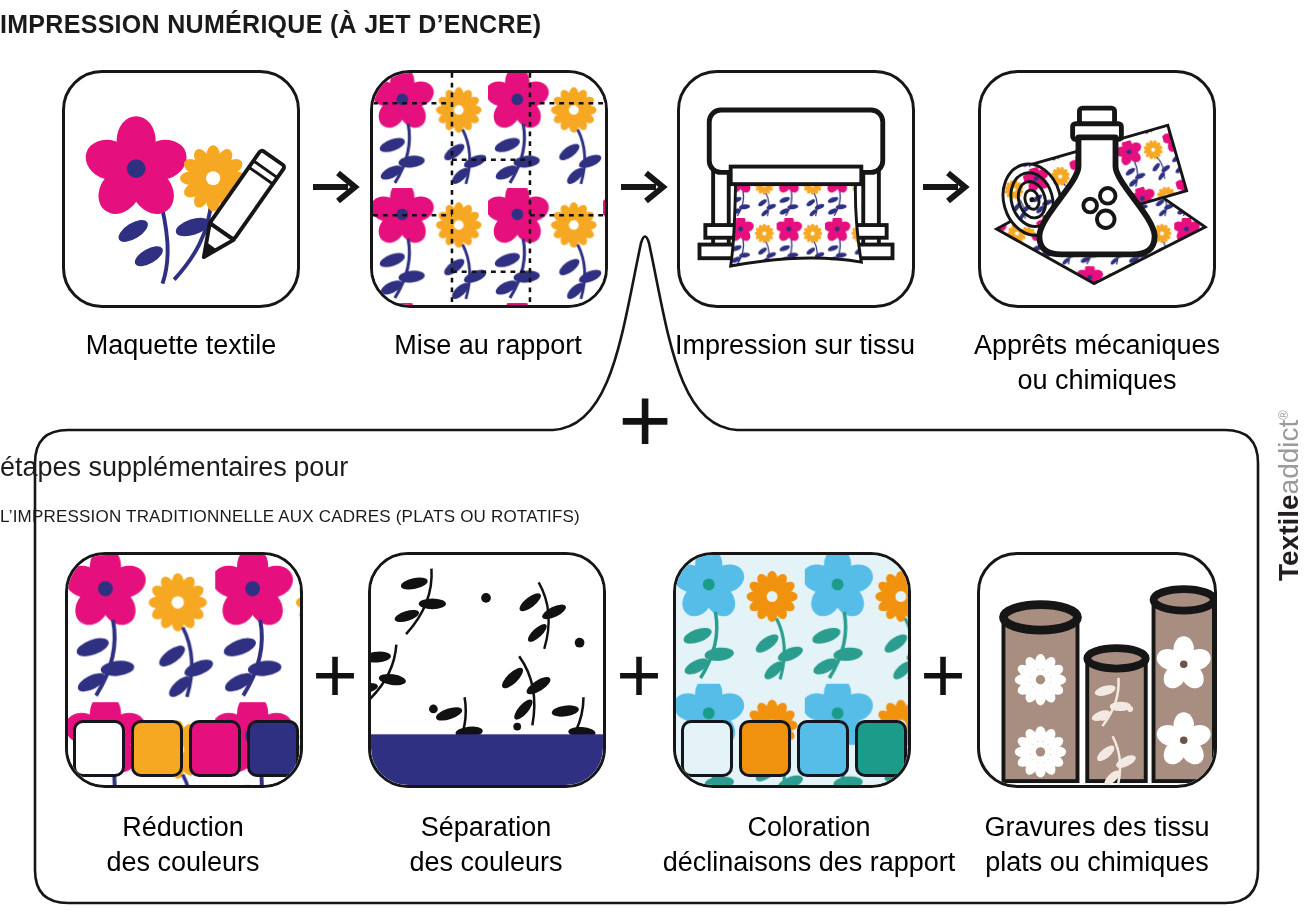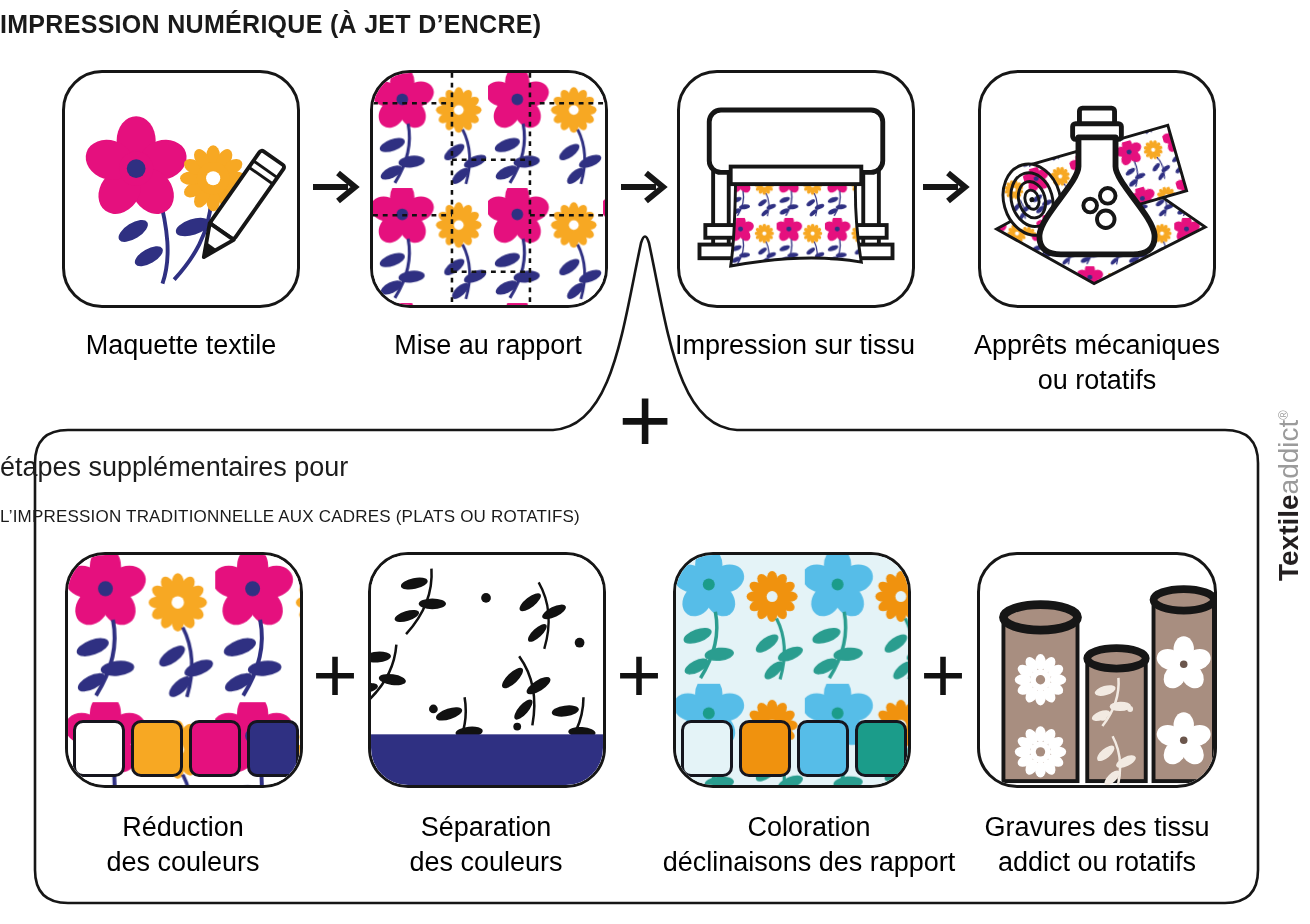--- a/index.html
+++ b/index.html
@@ -288,21 +288,21 @@
 <div class="step-label" style="left:338px;top:328px;width:300px">
   <div>Mise au rapport</div>
     <div></div>
 </div>
 <div class="step-label" style="left:645px;top:328px;width:300px">
   <div>Impression sur tissu</div>
     <div></div>
 </div>
 <div class="step-label" style="left:947px;top:328px;width:300px">
   <div>Apprêts mécaniques</div>
-    <div>ou rotatifs</div>
+    <div>ou chimiques</div>
 </div>
 
 <div class="plus-glyph plus-main" style="left:585px;top:372px">+</div>
 
 <div class="abs center-text intro-line">étapes supplémentaires pour</div>
 <div class="abs center-text section-title">L’IMPRESSION TRADITIONNELLE AUX CADRES (PLATS OU ROTATIFS)</div>
 
 <div class="step-box" style="left:65px;top:552px;height:236px">
   <svg viewBox="0 0 238 236">
     <g transform="scale(1.28)">
@@ -374,18 +374,18 @@
 <div class="step-label" style="left:336px;top:810px;width:300px">
   <div>Séparation</div>
     <div>des couleurs</div>
 </div>
 <div class="step-label" style="left:639px;top:810px;width:340px">
   <div>Coloration</div>
     <div>déclinaisons des rapport</div>
 </div>
 <div class="step-label" style="left:927px;top:810px;width:340px">
   <div>Gravures des tissu</div>
-    <div>addict ou rotatifs</div>
+    <div>plats ou chimiques</div>
 </div>
 
 <div class="watermark">
   <span class="wm-bold">Textile</span><span class="wm-light">addict</span><span class="wm-reg">®</span>
 </div>
 
 </body></html>

